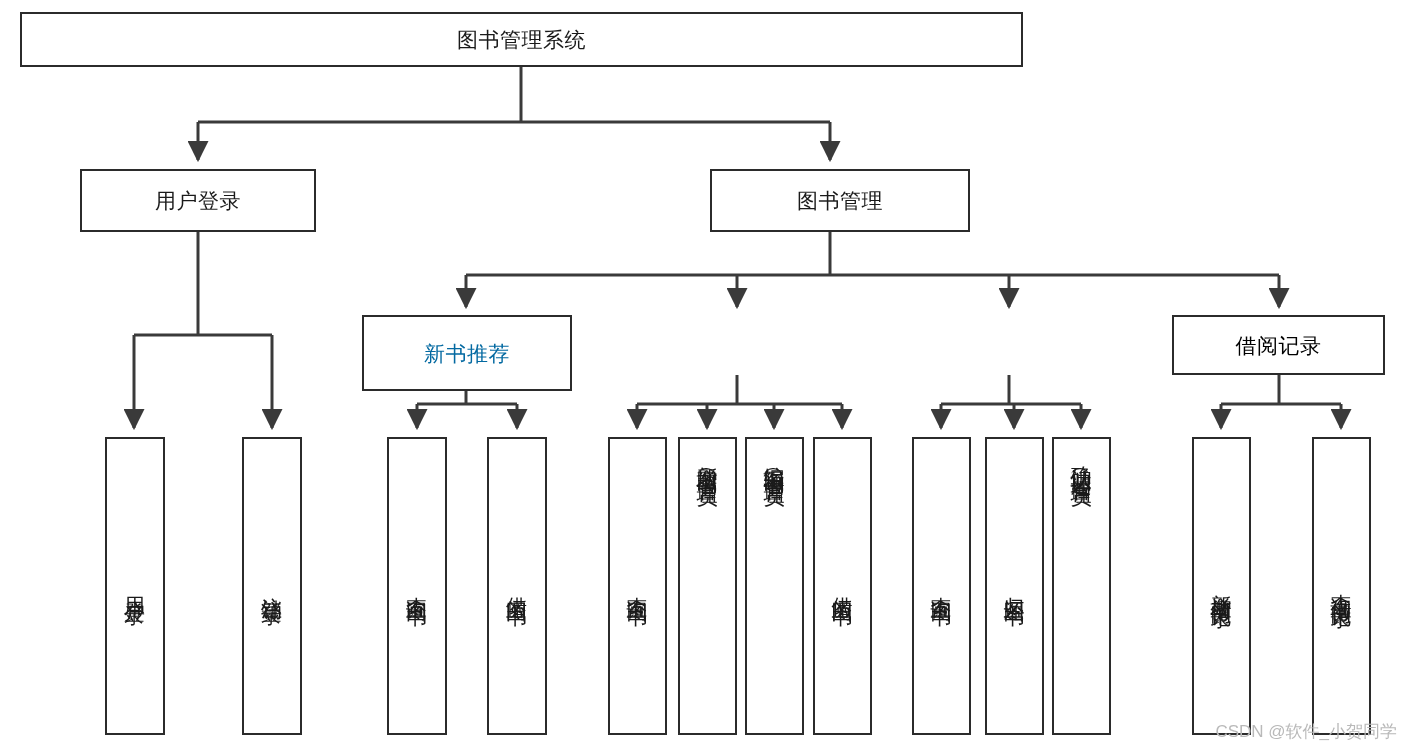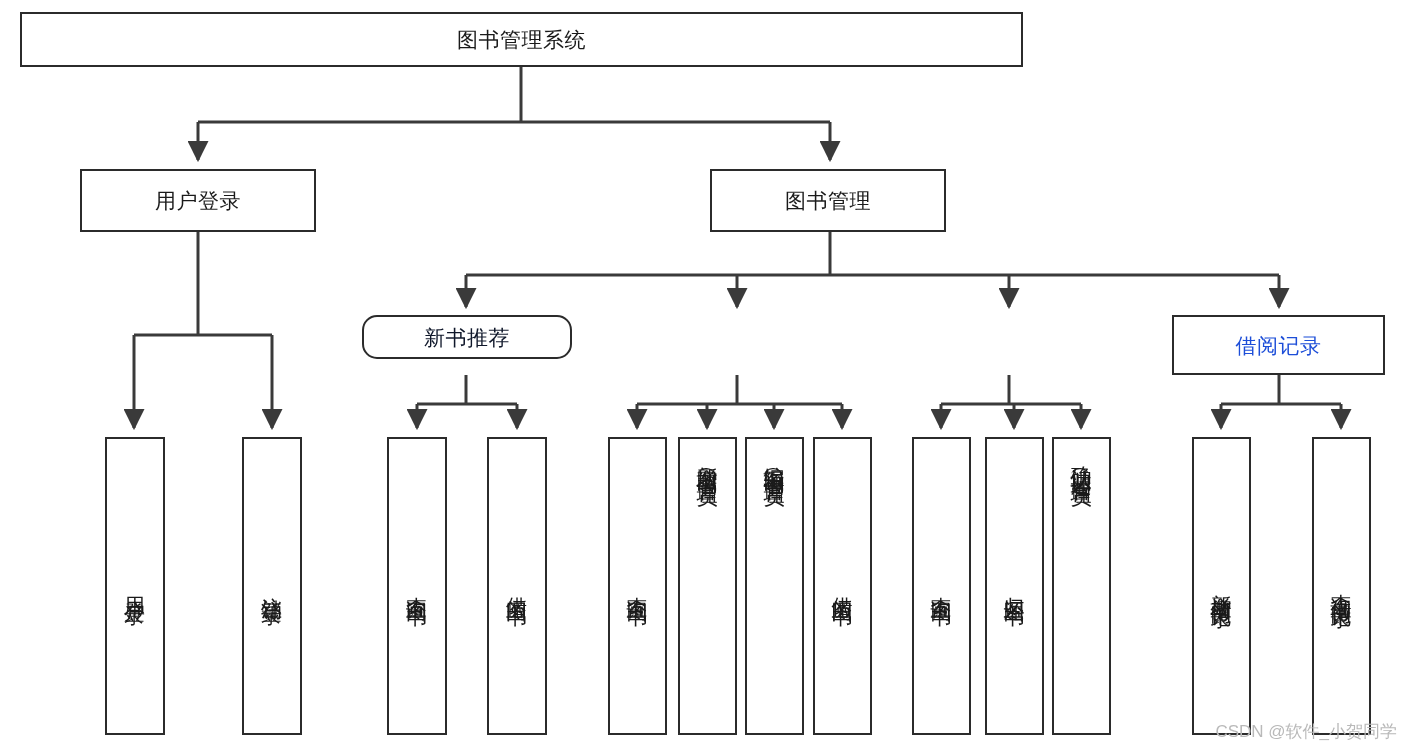--- a/index.html
+++ b/index.html
@@ -127,28 +127,28 @@
     </g>
   </svg>
 
   <div class="node horizontal" style="left: 20px; top: 12px; width: 1003px; height: 55px; border-color: rgb(43, 43, 43); color: rgb(26, 26, 26);">
     <span class="node-label">图书管理系统</span>
   </div>
 
   <div class="node horizontal" style="left: 80px; top: 169px; width: 236px; height: 63px; border-color: rgb(43, 43, 43); color: rgb(26, 26, 26);">
     <span class="node-label">用户登录</span>
   </div>
-  <div class="node horizontal" style="left: 710px; top: 169px; width: 236px; height: 63px; border-color: rgb(43, 43, 43); color: rgb(26, 26, 26);">
+  <div class="node horizontal" style="left: 710px; top: 169px; width: 260px; height: 63px; border-color: rgb(43, 43, 43); color: rgb(26, 26, 26);">
     <span class="node-label">图书管理</span>
   </div>
 
-  <div class="node horizontal" style="left: 362px; top: 315px; width: 210px; height: 44px; border-color: rgb(43, 43, 43); color: #0f172a; border-radius: 15px;">
+  <div class="node horizontal" style="left: 362px; top: 315px; width: 210px; height: 76px; border-color: rgb(43, 43, 43); color: #0369a1;">
     <span class="node-label">新书推荐</span>
   </div>
-  <div class="node horizontal" style="left: 1172px; top: 315px; width: 213px; height: 60px; border-color: rgb(43, 43, 43); color: #1d4ed8;">
+  <div class="node horizontal" style="left: 1172px; top: 315px; width: 213px; height: 60px; border-color: rgb(43, 43, 43); color: #000000;">
     <span class="node-label">借阅记录</span>
   </div>
 
   <div class="node vertical centered" style="left: 105px; top: 437px; width: 60px; height: 298px; border-color: rgb(43, 43, 43); color: rgb(26, 26, 26);">
     <span class="node-label">用户登录</span>
   </div>
   <div class="node vertical centered" style="left: 242px; top: 437px; width: 60px; height: 298px; border-color: rgb(43, 43, 43); color: rgb(26, 26, 26);">
     <span class="node-label">注销登录</span>
   </div>
   <div class="node vertical centered" style="left: 387px; top: 437px; width: 60px; height: 298px; border-color: rgb(43, 43, 43); color: rgb(26, 26, 26);">

